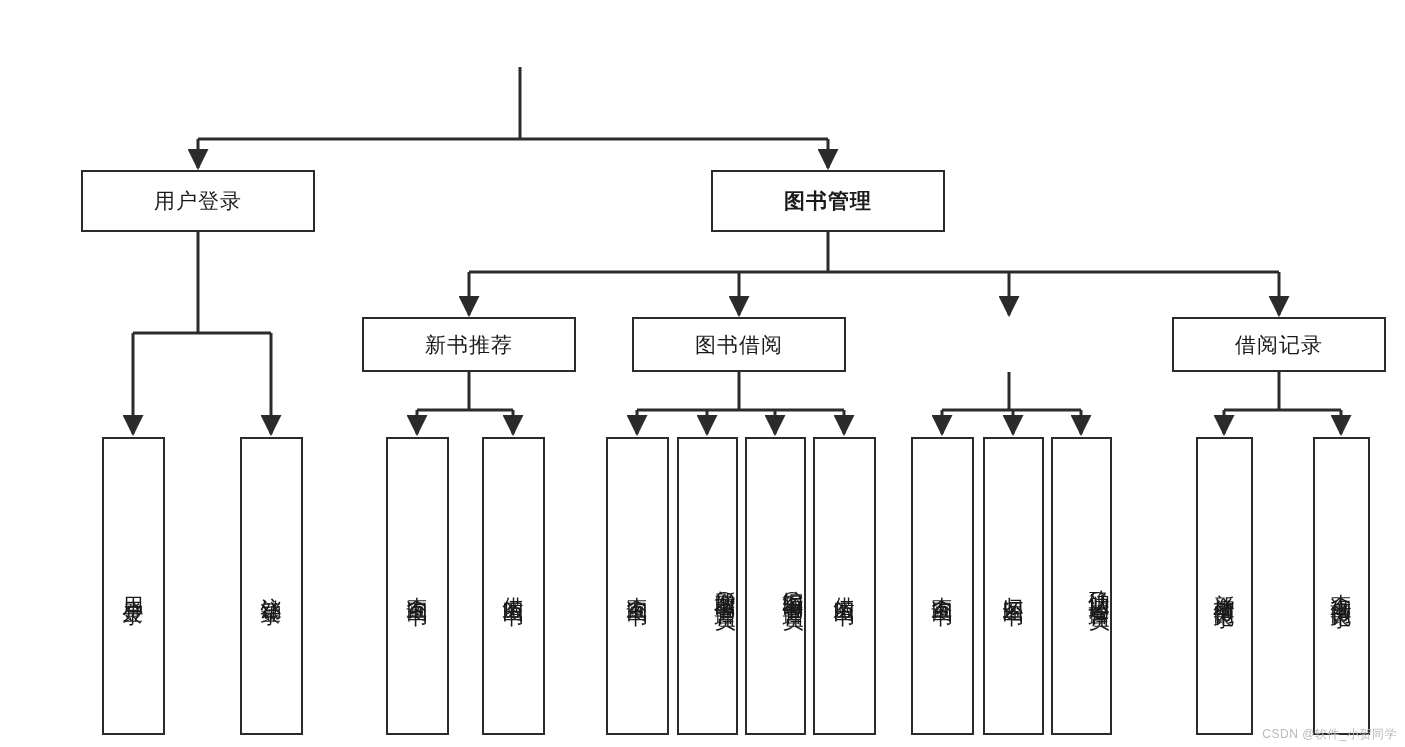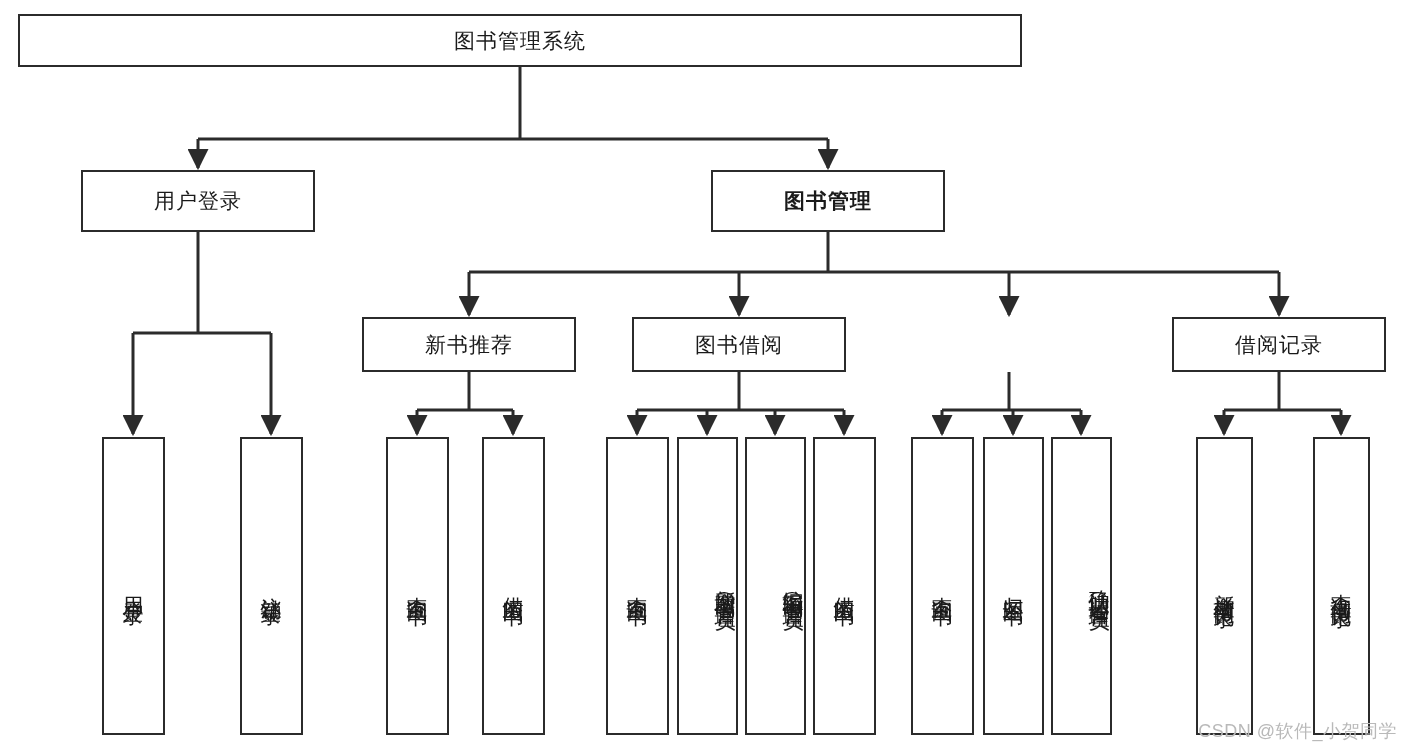--- a/index.html
+++ b/index.html
@@ -51,21 +51,21 @@
     align-items: flex-start;
   }
   .label {
     display: block;
     white-space: pre;
   }
   .watermark {
     position: absolute;
     right: 8px;
     bottom: 4px;
-    font-size: 18px;
+    font-size: 12px;
     color: #b9b9b9;
     letter-spacing: 0.5px;
     white-space: pre;
   }
 </style>
 </head>
 <body>
 
 <div id="canvas">
 
@@ -112,23 +112,20 @@
       <path d="M 1013 410 L 1013 434" marker-end="url(#arrow)"></path>
       <path d="M 1081 410 L 1081 434" marker-end="url(#arrow)"></path>
 
       <path d="M 1279 372 L 1279 410"></path>
       <path d="M 1224 410 L 1341 410"></path>
       <path d="M 1224 410 L 1224 434" marker-end="url(#arrow)"></path>
       <path d="M 1341 410 L 1341 434" marker-end="url(#arrow)"></path>
     </g>
   </svg>
 
-  <div class="node horiz" style="left: 18px; top: 14px; width: 1004px; height: 53px;">
-    <span class="label">图书管理系统</span>
-  </div>
 
   <div class="node horiz" style="left: 81px; top: 170px; width: 234px; height: 62px;">
     <span class="label">用户登录</span>
   </div>
   <div class="node horiz" style="left: 711px; top: 170px; width: 234px; height: 62px; font-weight: bold;">
     <span class="label">图书管理</span>
   </div>
 
   <div class="node horiz" style="left: 362px; top: 317px; width: 214px; height: 55px;">
     <span class="label">新书推荐</span>

